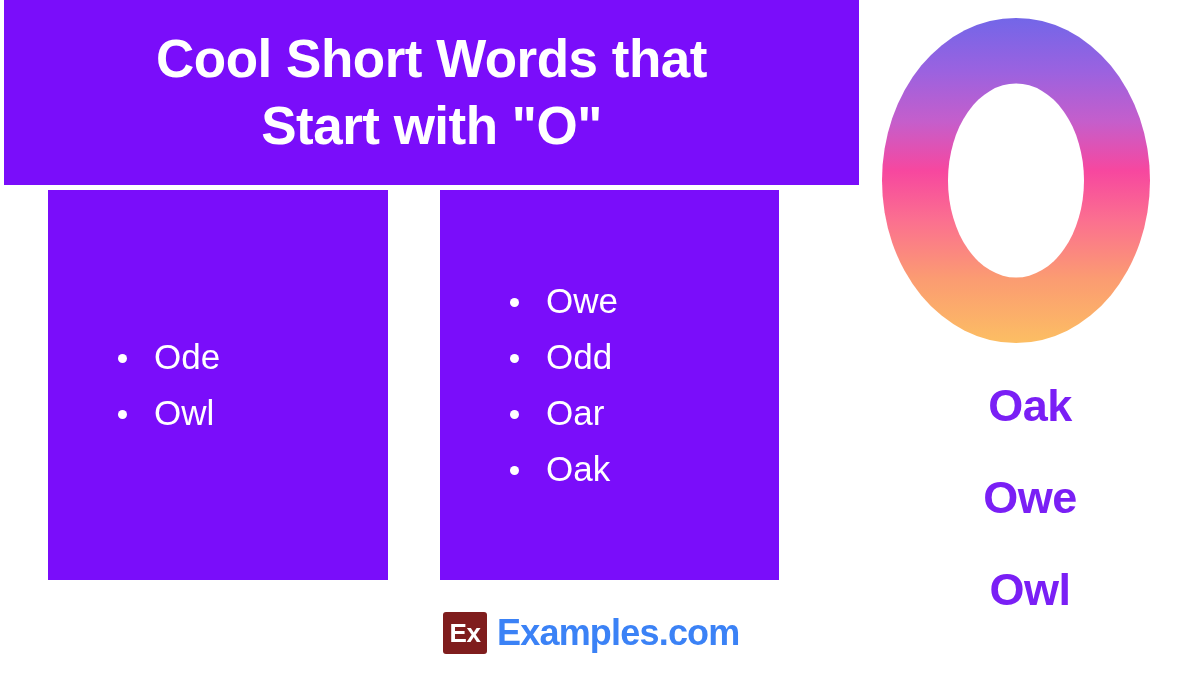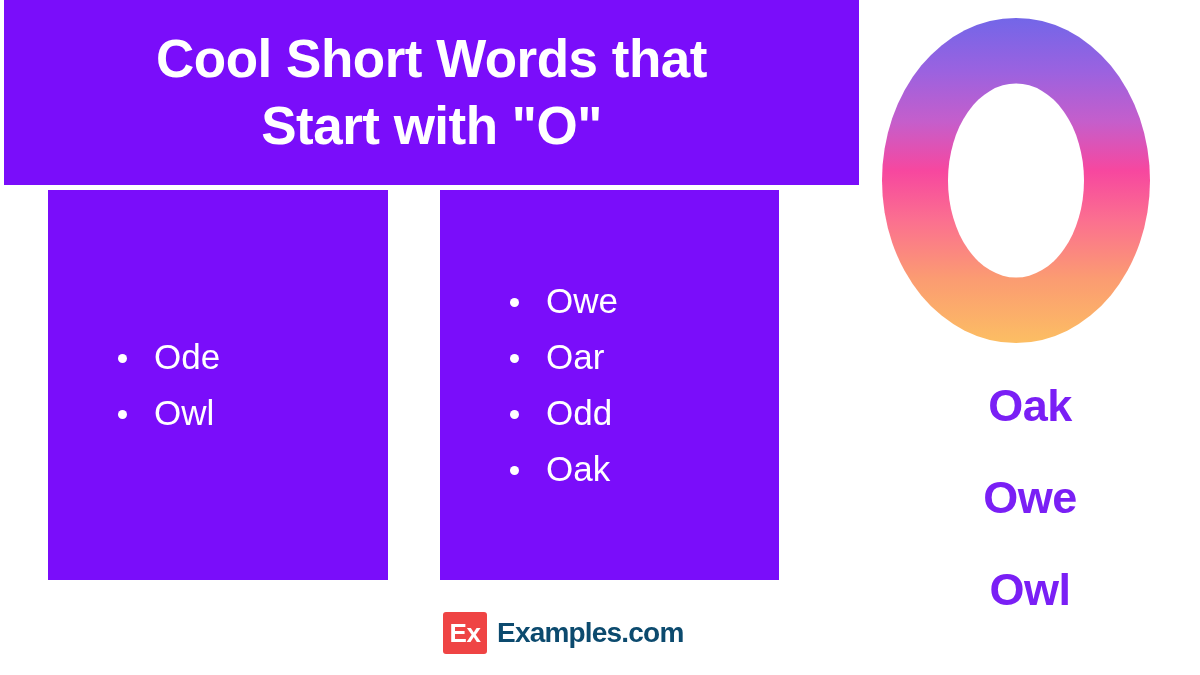--- a/index.html
+++ b/index.html
@@ -119,33 +119,33 @@
     position: absolute;
     left: 443px;
     top: 612px;
     display: flex;
     align-items: center;
     gap: 10px;
   }
   .logo-mark {
     width: 44px;
     height: 42px;
-    background: #ef4444;
+    background: #7f1d1d;
     border-radius: 3px;
     color: #ffffff;
     font-size: 26px;
     font-weight: bold;
     display: flex;
     align-items: center;
     justify-content: center;
     letter-spacing: -0.5px;
   }
   .logo-text {
-    color: #0c4a6e;
-    font-size: 28px;
+    color: #3b82f6;
+    font-size: 36px;
     font-weight: bold;
     letter-spacing: -0.8px;
   }
 </style>
 </head>
 <body>
 
 <div class="page">
 
   <div class="header-band">
@@ -156,22 +156,22 @@
   <div class="list-box" id="box-left">
     <ul class="word-list">
       <li class="word-item">Ode</li>
       <li class="word-item">Owl</li>
     </ul>
   </div>
 
   <div class="list-box" id="box-right">
     <ul class="word-list">
       <li class="word-item">Owe</li>
+      <li class="word-item">Odd</li>
       <li class="word-item">Oar</li>
-      <li class="word-item">Odd</li>
       <li class="word-item">Oak</li>
     </ul>
   </div>
 
   <div class="right-panel">
     <div class="letter-o-wrap">
       <svg viewBox="0 0 268 325" xmlns="http://www.w3.org/2000/svg">
         <defs>
           <linearGradient id="oGrad" x1="0" y1="0" x2="0" y2="1">
             <stop offset="0%" stop-color="#7366e8"></stop>

